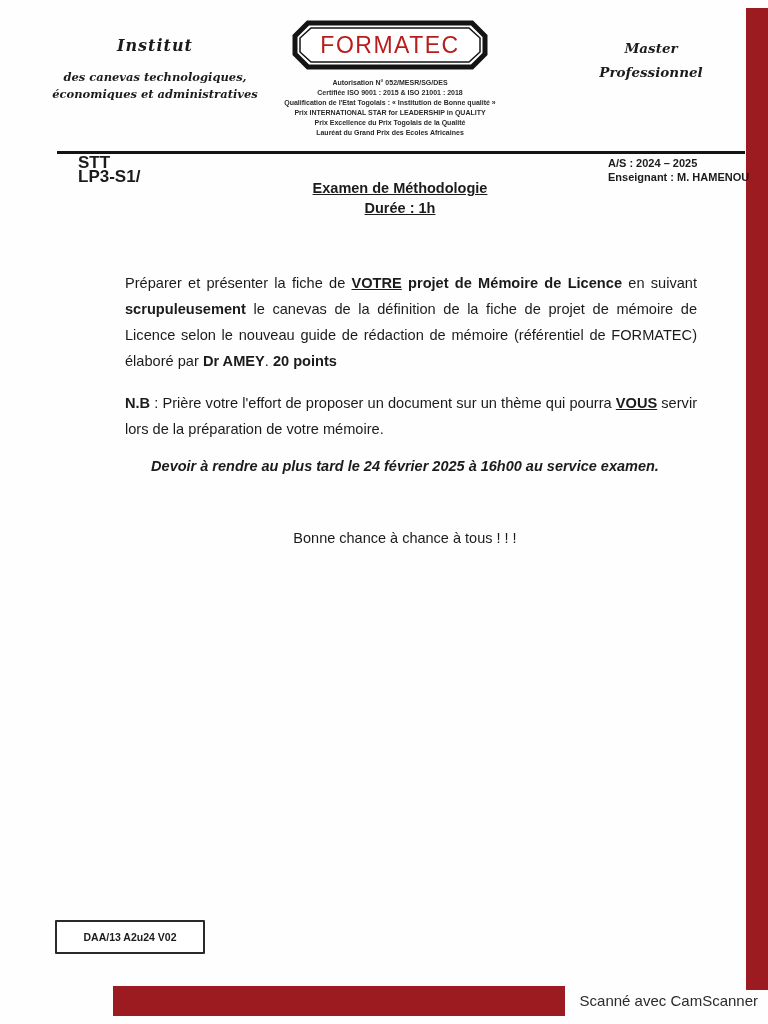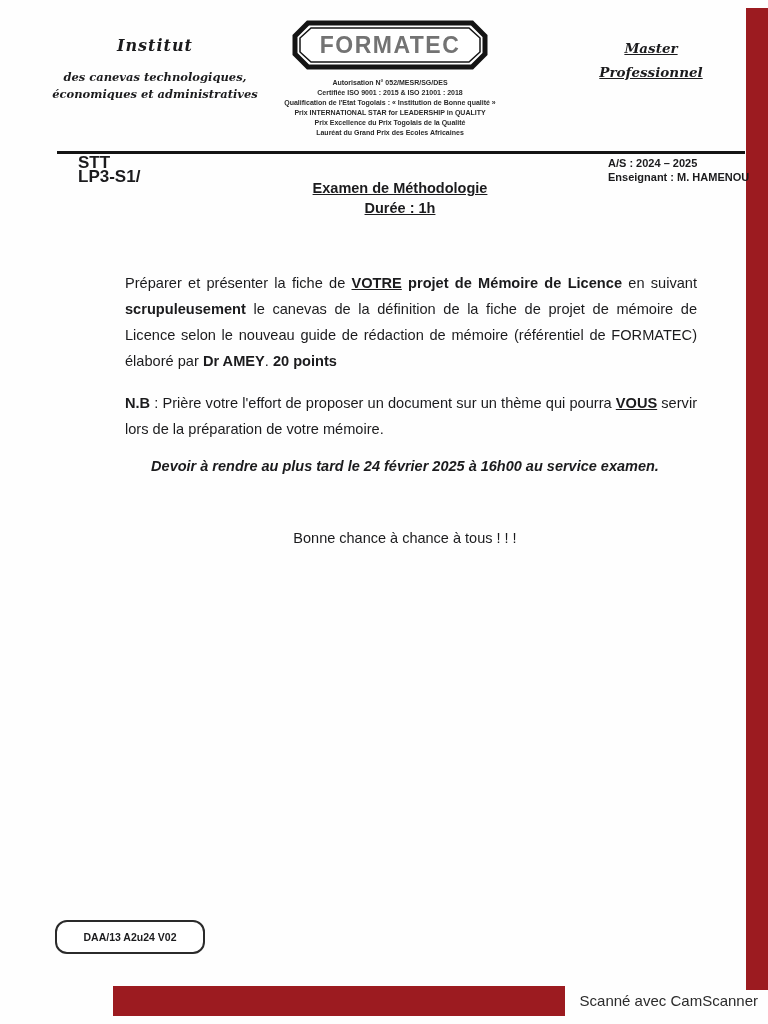--- a/index.html
+++ b/index.html
@@ -28,30 +28,30 @@
     font-family:"DejaVu Serif", serif; font-style:italic; font-weight:bold;
   }
   .institute .l1 { font-size:16px; letter-spacing:1px; margin-bottom:14px; }
   .institute .l2, .institute .l3 { font-size:11.5px; line-height:17px; }
 
   .logo-wrap { position:absolute; left:284px; top:20px; width:212px; text-align:center; }
   .logo-shape { position:relative; width:196px; height:50px; margin:0 auto; }
   .logo-text {
     position:absolute; inset:0;
     display:flex; align-items:center; justify-content:center;
-    font-weight:bold; font-size:23px; letter-spacing:1.5px; color:#737373;
+    font-weight:normal; font-size:23px; letter-spacing:1.5px; color:#b91c1c;
   }
   .logo-lines { margin-top:8px; }
   .logo-lines div { font-size:7px; line-height:10px; font-weight:bold; color:#2a2a2a; white-space:nowrap; }
 
   .programs {
     position:absolute; left:572px; top:36px; width:158px;
     text-align:center;
     font-family:"DejaVu Serif", serif; font-style:italic; font-weight:bold;
-    font-size:13.5px; line-height:24px;text-decoration:underline;
+    font-size:13.5px; line-height:24px;
   }
 
   .divider { position:absolute; left:57px; top:151px; width:688px; height:2.5px; background:#141414; }
 
   .meta-left  { position:absolute; left:78px; top:156px; font-size:17px; font-weight:bold; line-height:13.5px; }
   .meta-right { position:absolute; left:608px; top:156px; font-size:11px; font-weight:bold; line-height:14px; }
 
   .title-block { position:absolute; left:0; top:180px; width:800px; text-align:center; }
   .title-exam, .title-duration { font-size:14.5px; font-weight:bold; text-decoration:underline; }
   .title-duration { margin-top:4px; }
@@ -69,21 +69,21 @@
     position:absolute; left:60px; top:458px; width:690px;
     text-align:center; font-style:italic; font-weight:bold; font-size:14.5px;
   }
   .luck-line {
     position:absolute; left:60px; top:530px; width:690px;
     text-align:center; font-weight:normal; font-size:14.5px;
   }
 
   .ref-box {
     position:absolute; left:55px; top:920px; width:150px; height:34px;
-    border:2px solid #2a2a2a; border-radius:12px; background:#fff;
+    border:2px solid #2a2a2a; border-radius:1px; background:#fff;
     display:flex; align-items:center; justify-content:center;
     font-size:10.5px; font-weight:bold;
   }
 </style>
 </head>
 <body>
 
 <div class="scan-stripe" id="stripe-right" style="background: rgb(156, 27, 32);"></div>
 <div class="scan-stripe" id="stripe-bottom" style="background: rgb(156, 27, 32);"></div>
 <div id="scan-credit">Scanné avec CamScanner</div>

